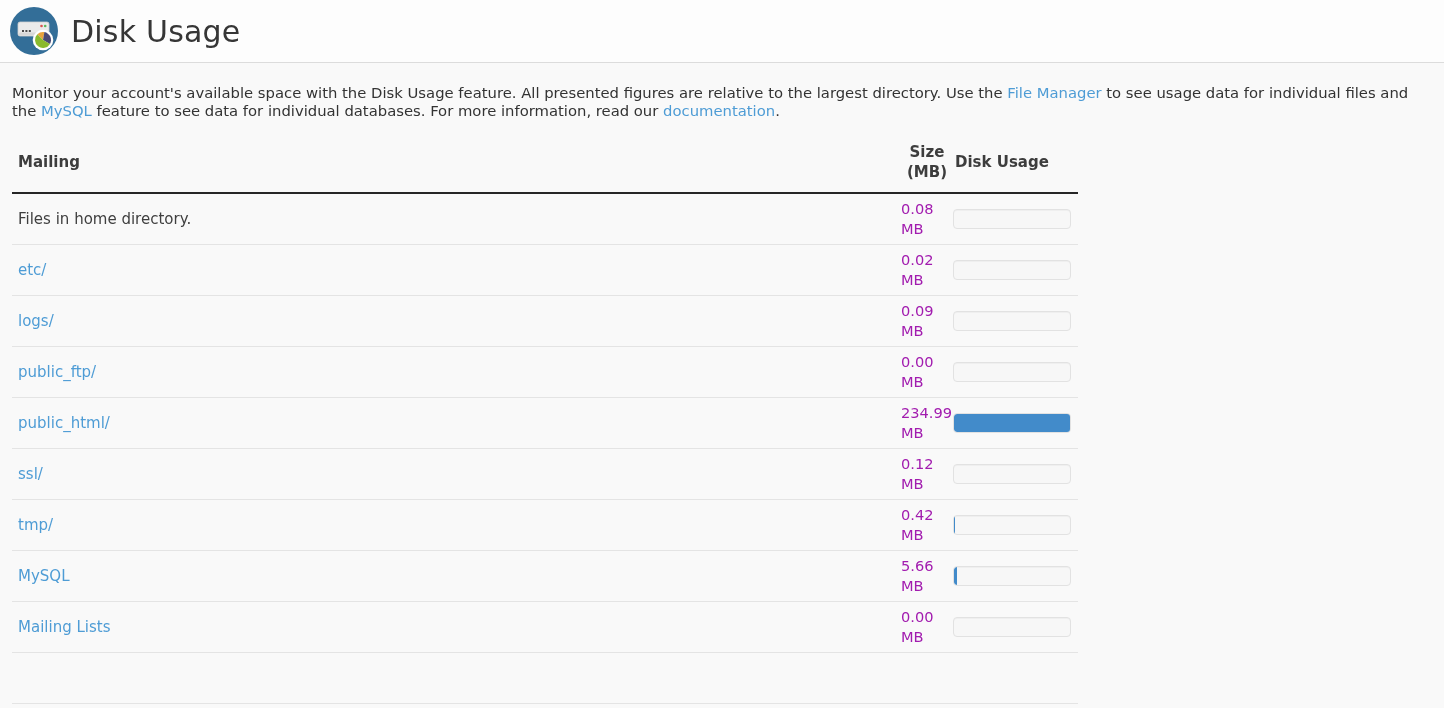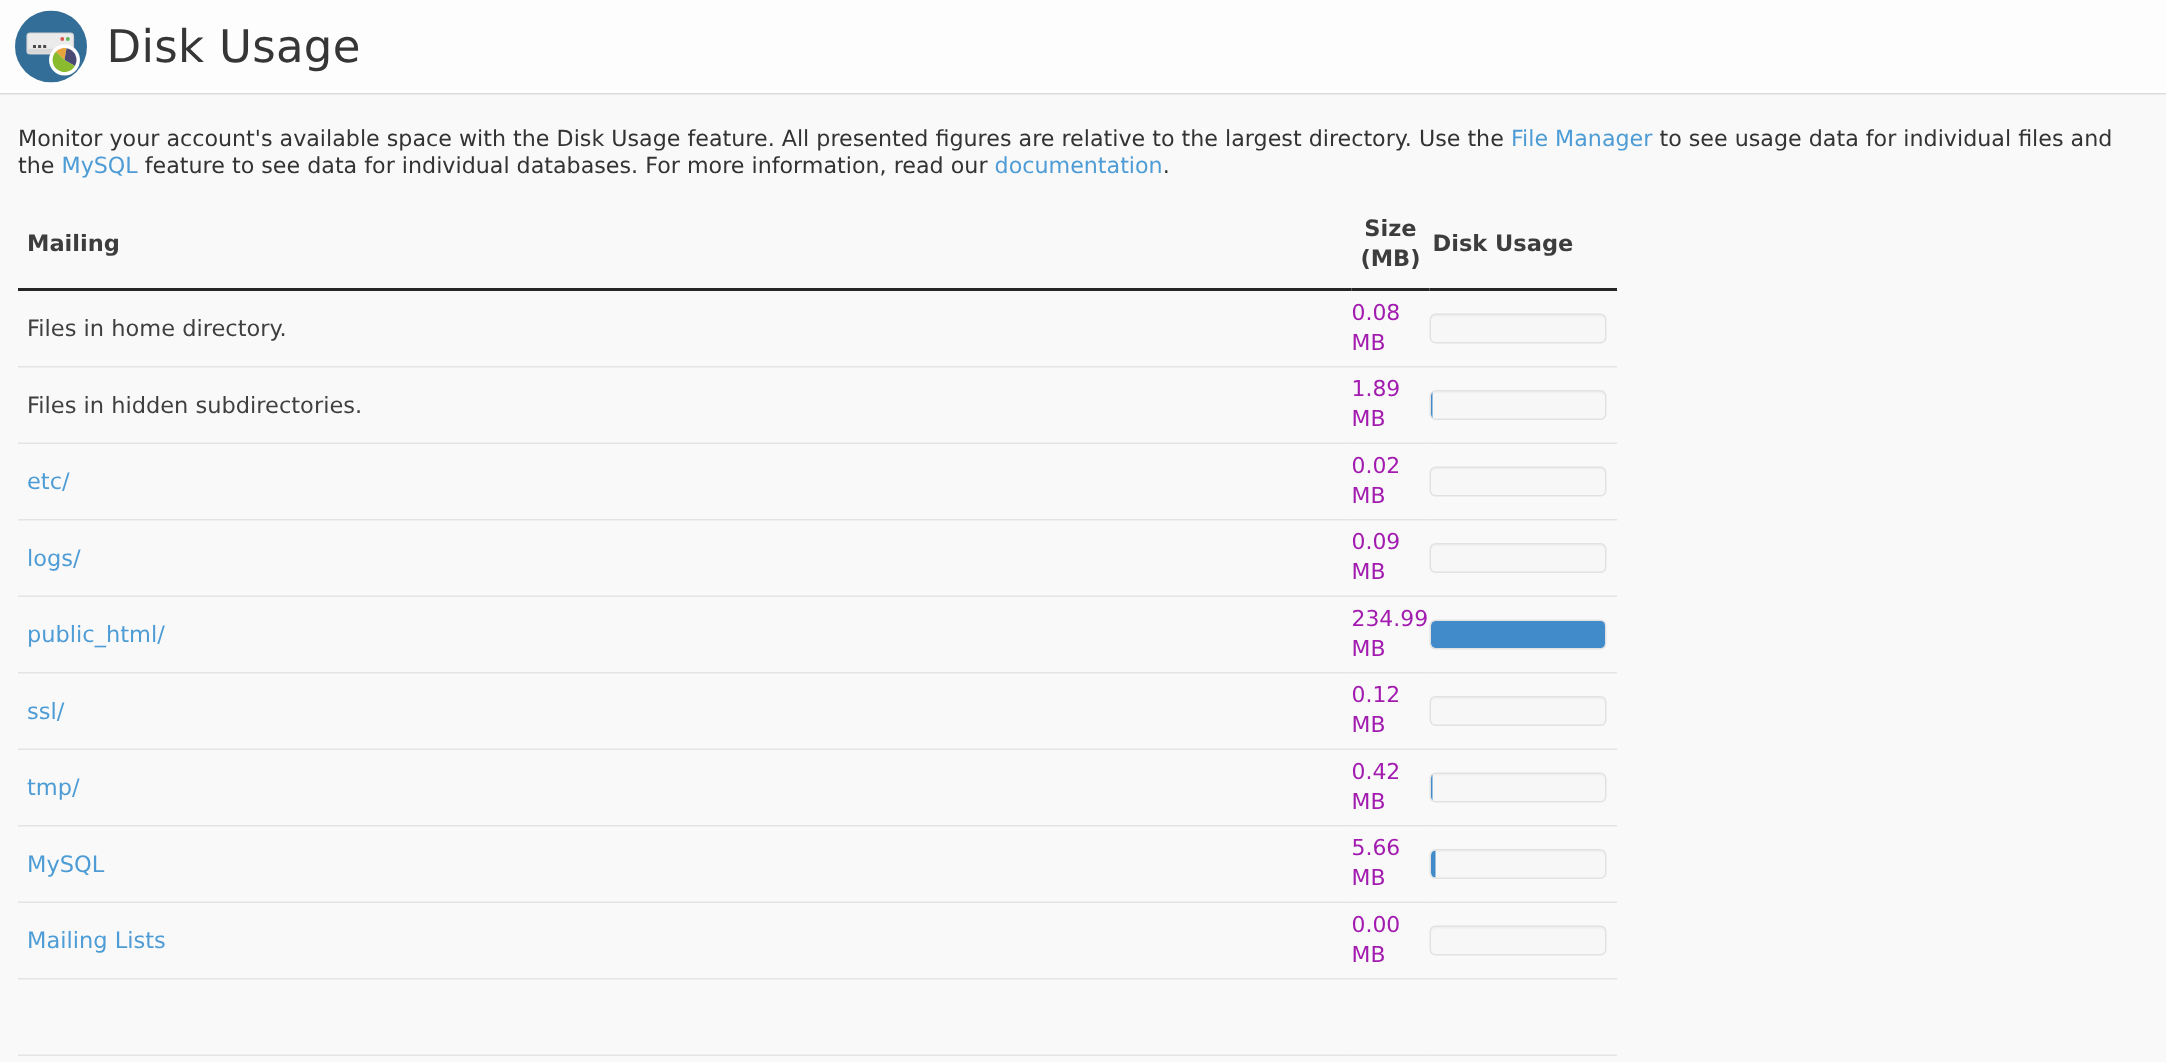--- a/index.html
+++ b/index.html
@@ -113,47 +113,47 @@
       <tr>
     <td class="cell-location"><span>Files in home directory.</span></td>
     <td class="cell-size">0.08 MB</td>
     <td class="cell-usage">
       <div class="bar-track">
         <div class="bar-fill" style="width: 0.03%;"></div>
       </div>
     </td>
   </tr>
       <tr>
-    <td class="cell-location"><span>Files in hidden subdirectories.</span></td>
-    <td class="cell-size">1.89 MB</td>
-    <td class="cell-usage">
-      <div class="bar-track">
-        <div class="bar-fill" style="width: 0.8%;"></div>
-      </div>
-    </td>
-  </tr>
-      <tr>
     <td class="cell-location"><a class="link">etc/</a></td>
     <td class="cell-size">0.02 MB</td>
     <td class="cell-usage">
       <div class="bar-track">
         <div class="bar-fill" style="width: 0.01%;"></div>
       </div>
     </td>
   </tr>
       <tr>
     <td class="cell-location"><a class="link">logs/</a></td>
     <td class="cell-size">0.09 MB</td>
     <td class="cell-usage">
       <div class="bar-track">
         <div class="bar-fill" style="width: 0.06%;"></div>
       </div>
     </td>
   </tr>
       <tr>
+    <td class="cell-location"><a class="link">public_ftp/</a></td>
+    <td class="cell-size">0.00 MB</td>
+    <td class="cell-usage">
+      <div class="bar-track">
+        <div class="bar-fill" style="width: 0%;"></div>
+      </div>
+    </td>
+  </tr>
+      <tr>
     <td class="cell-location"><a class="link">public_html/</a></td>
     <td class="cell-size">234.99 MB</td>
     <td class="cell-usage">
       <div class="bar-track">
         <div class="bar-fill" style="width: 100%;"></div>
       </div>
     </td>
   </tr>
       <tr>
     <td class="cell-location"><a class="link">ssl/</a></td>

